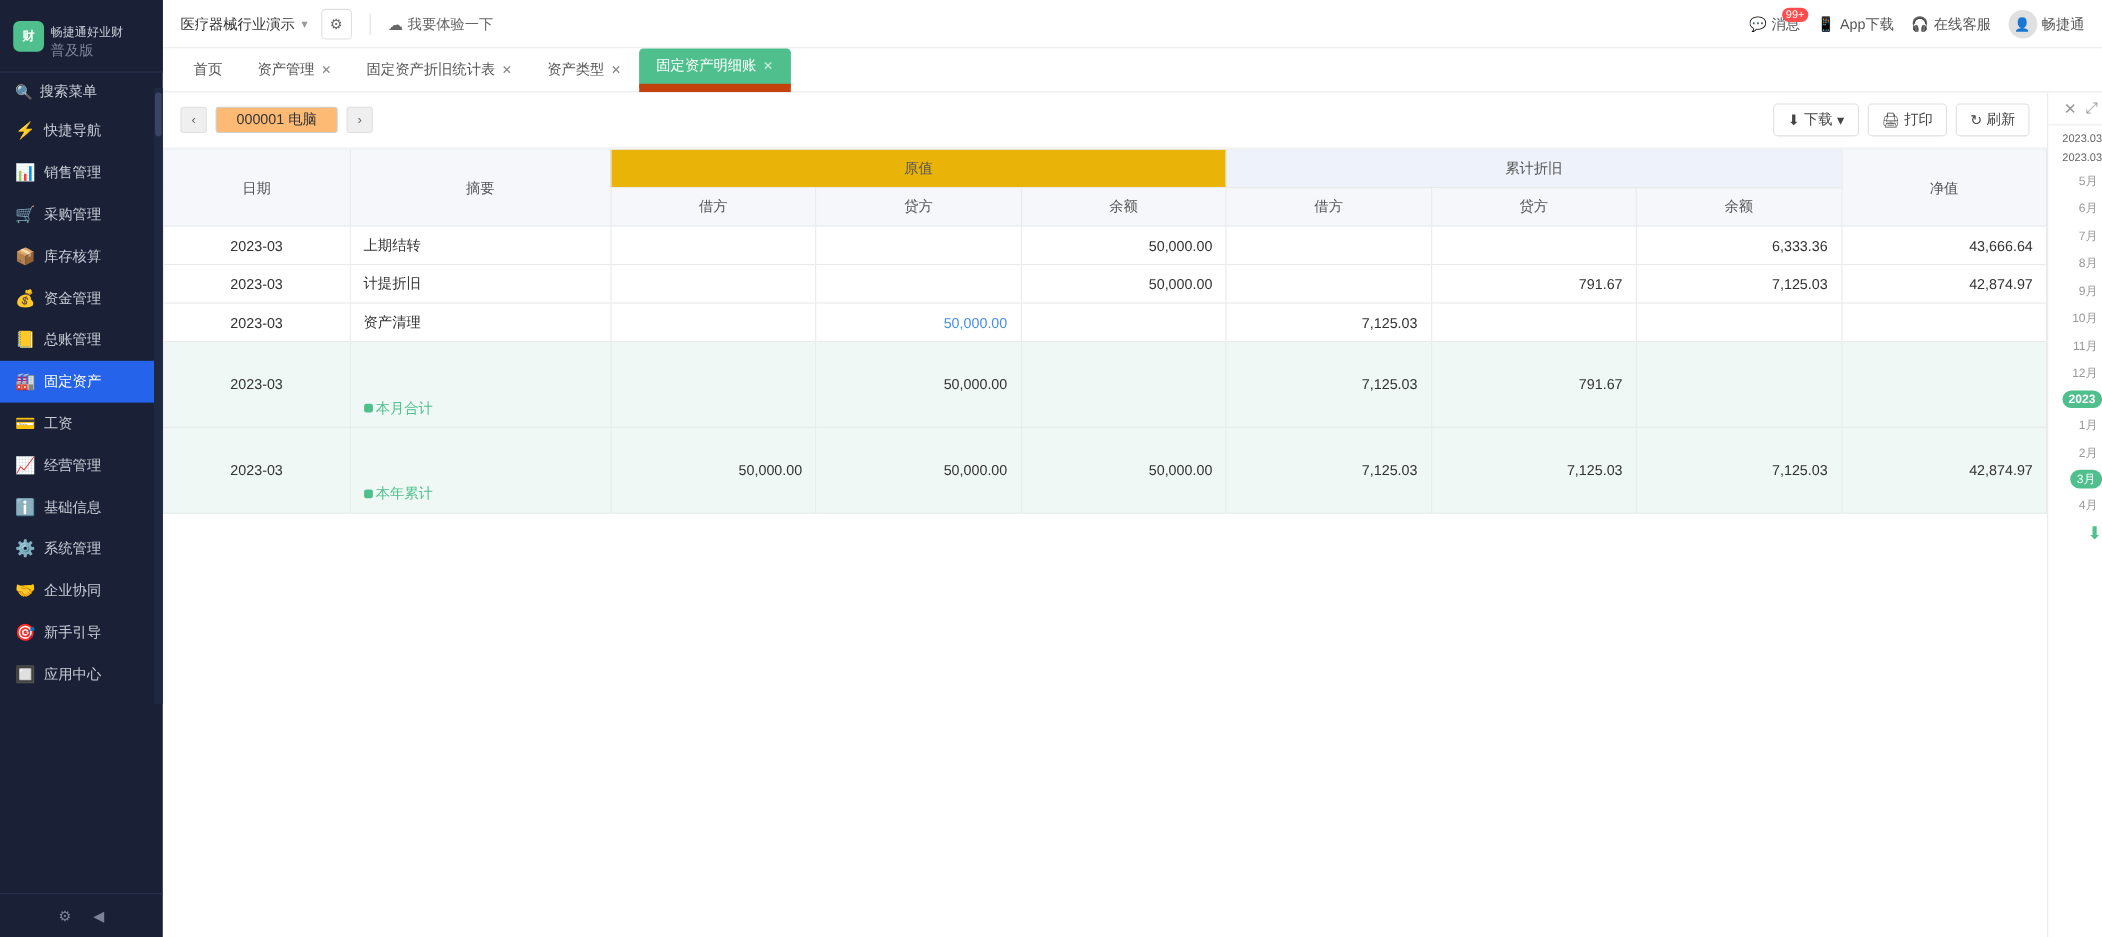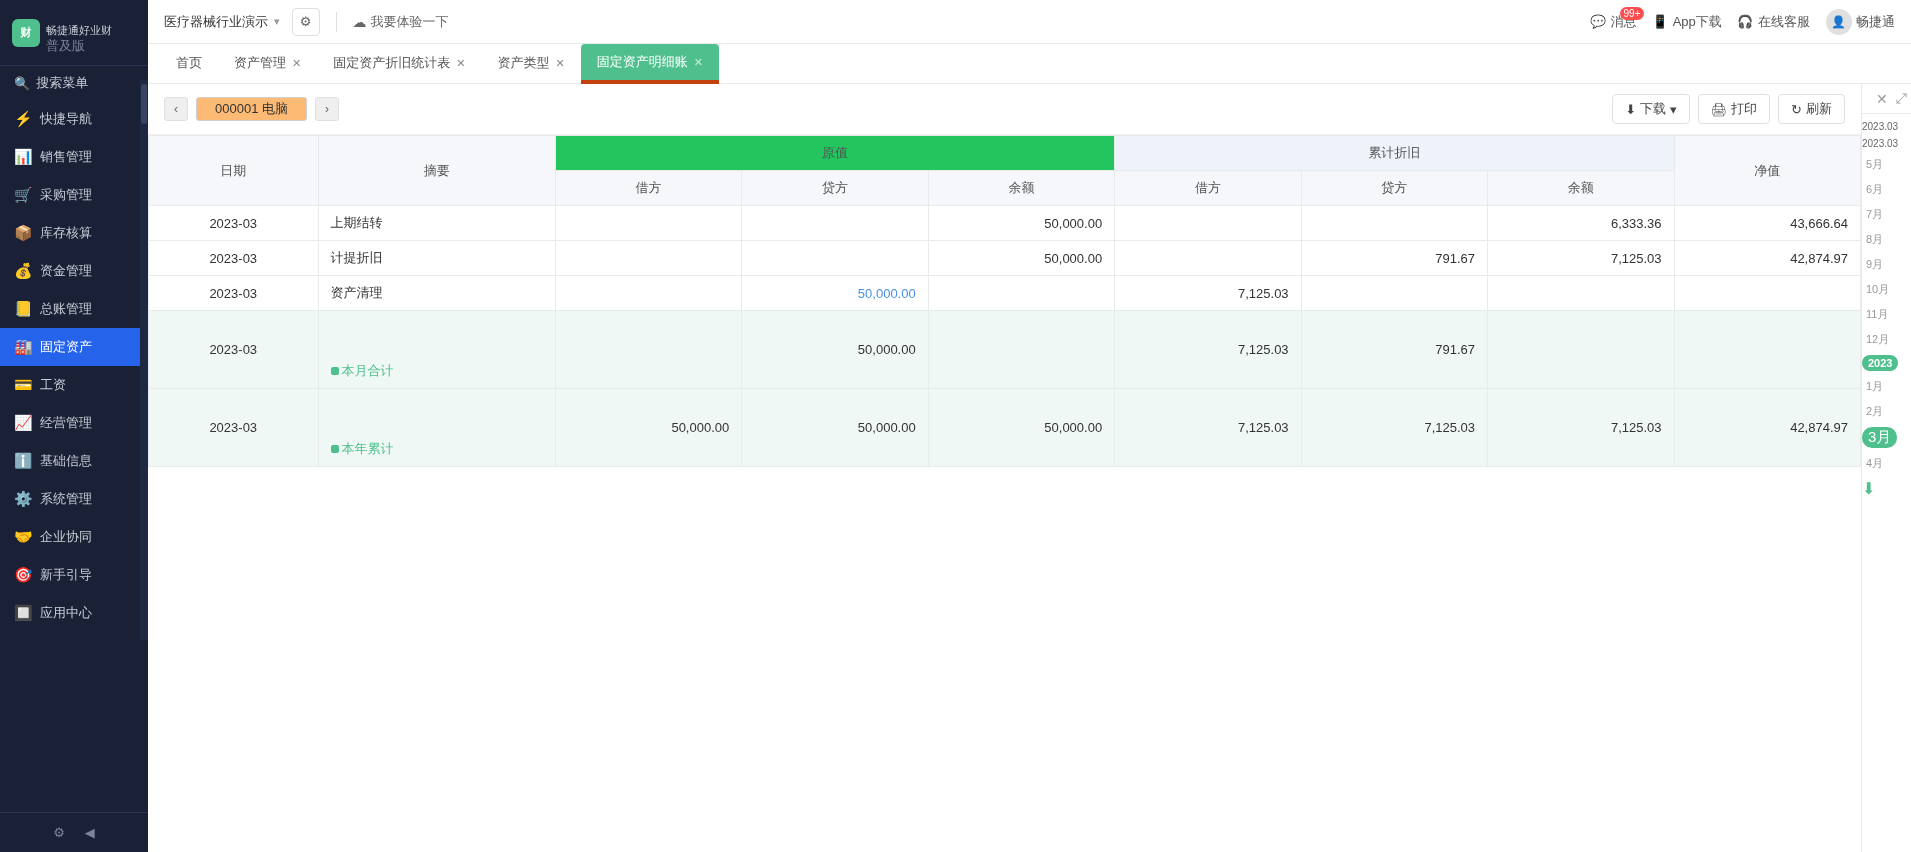--- a/index.html
+++ b/index.html
@@ -150,21 +150,21 @@
       color: #555;
       cursor: pointer;
       border-bottom: 2px solid transparent;
       white-space: nowrap;
       gap: 6px;
     }
     .tab.active {
       color: white;
       background: #4fc08d;
       border-radius: 4px 4px 0 0;
-      border-bottom: 4px solid #c2410c;
+      border-bottom: 8px solid #c2410c;
     }
     .tab-close { font-size: 11px; color: inherit; opacity: 0.7; }
 
     
     .content {
       flex: 1;
       display: flex;
       overflow: hidden;
       background: #f5f6fa;
     }
@@ -275,40 +275,40 @@
     .timeline {
       flex: 1; overflow-y: auto;
       display: flex; flex-direction: column;
       align-items: center;
       padding: 4px 0;
       width: 100%;
     }
     .timeline::-webkit-scrollbar { width: 0; }
     .tl-item {
       width: 100%;
-      display: flex; flex-direction: column; align-items: flex-start;
+      display: flex; flex-direction: column; align-items: flex-end;
       padding: 3px 0;
       cursor: pointer;
       font-size: 11px;
       color: #666;
     }
     .tl-year-badge {
       background: #4fc08d;
       color: white;
       border-radius: 10px;
       padding: 2px 6px;
       font-size: 11px;
       font-weight: bold;
     }
     .tl-month-badge {
       background: #4fc08d;
       color: white;
       border-radius: 10px;
       padding: 1px 6px;
-      font-size: 15px;
+      font-size: 11px;
     }
     .tl-month-badge.active-month {
       background: #4fc08d;
     }
     .tl-section-label {
       font-size: 11px;
       color: #999;
       padding: 2px 4px;
       text-align: center;
     }
@@ -480,21 +480,21 @@
           </button>
         </div>
       </div>
 
       <div class="table-wrap">
         <table>
           <thead>
             <tr>
               <th rowspan="2" style="width:100px;">日期</th>
               <th rowspan="2" style="width:140px;">摘要</th>
-              <th colspan="3" style="background:#22c55e;">原值</th>
+              <th colspan="3" style="background:#eab308;">原值</th>
               <th colspan="3" style="background:#eef3fb;">累计折旧</th>
               <th rowspan="2" style="width:110px;">净值</th>
             </tr>
             <tr>
               <th style="width:110px;">借方</th>
               <th style="width:110px;">贷方</th>
               <th style="width:110px;">余额</th>
               <th style="width:110px;">借方</th>
               <th style="width:110px;">贷方</th>
               <th style="width:110px;">余额</th>

